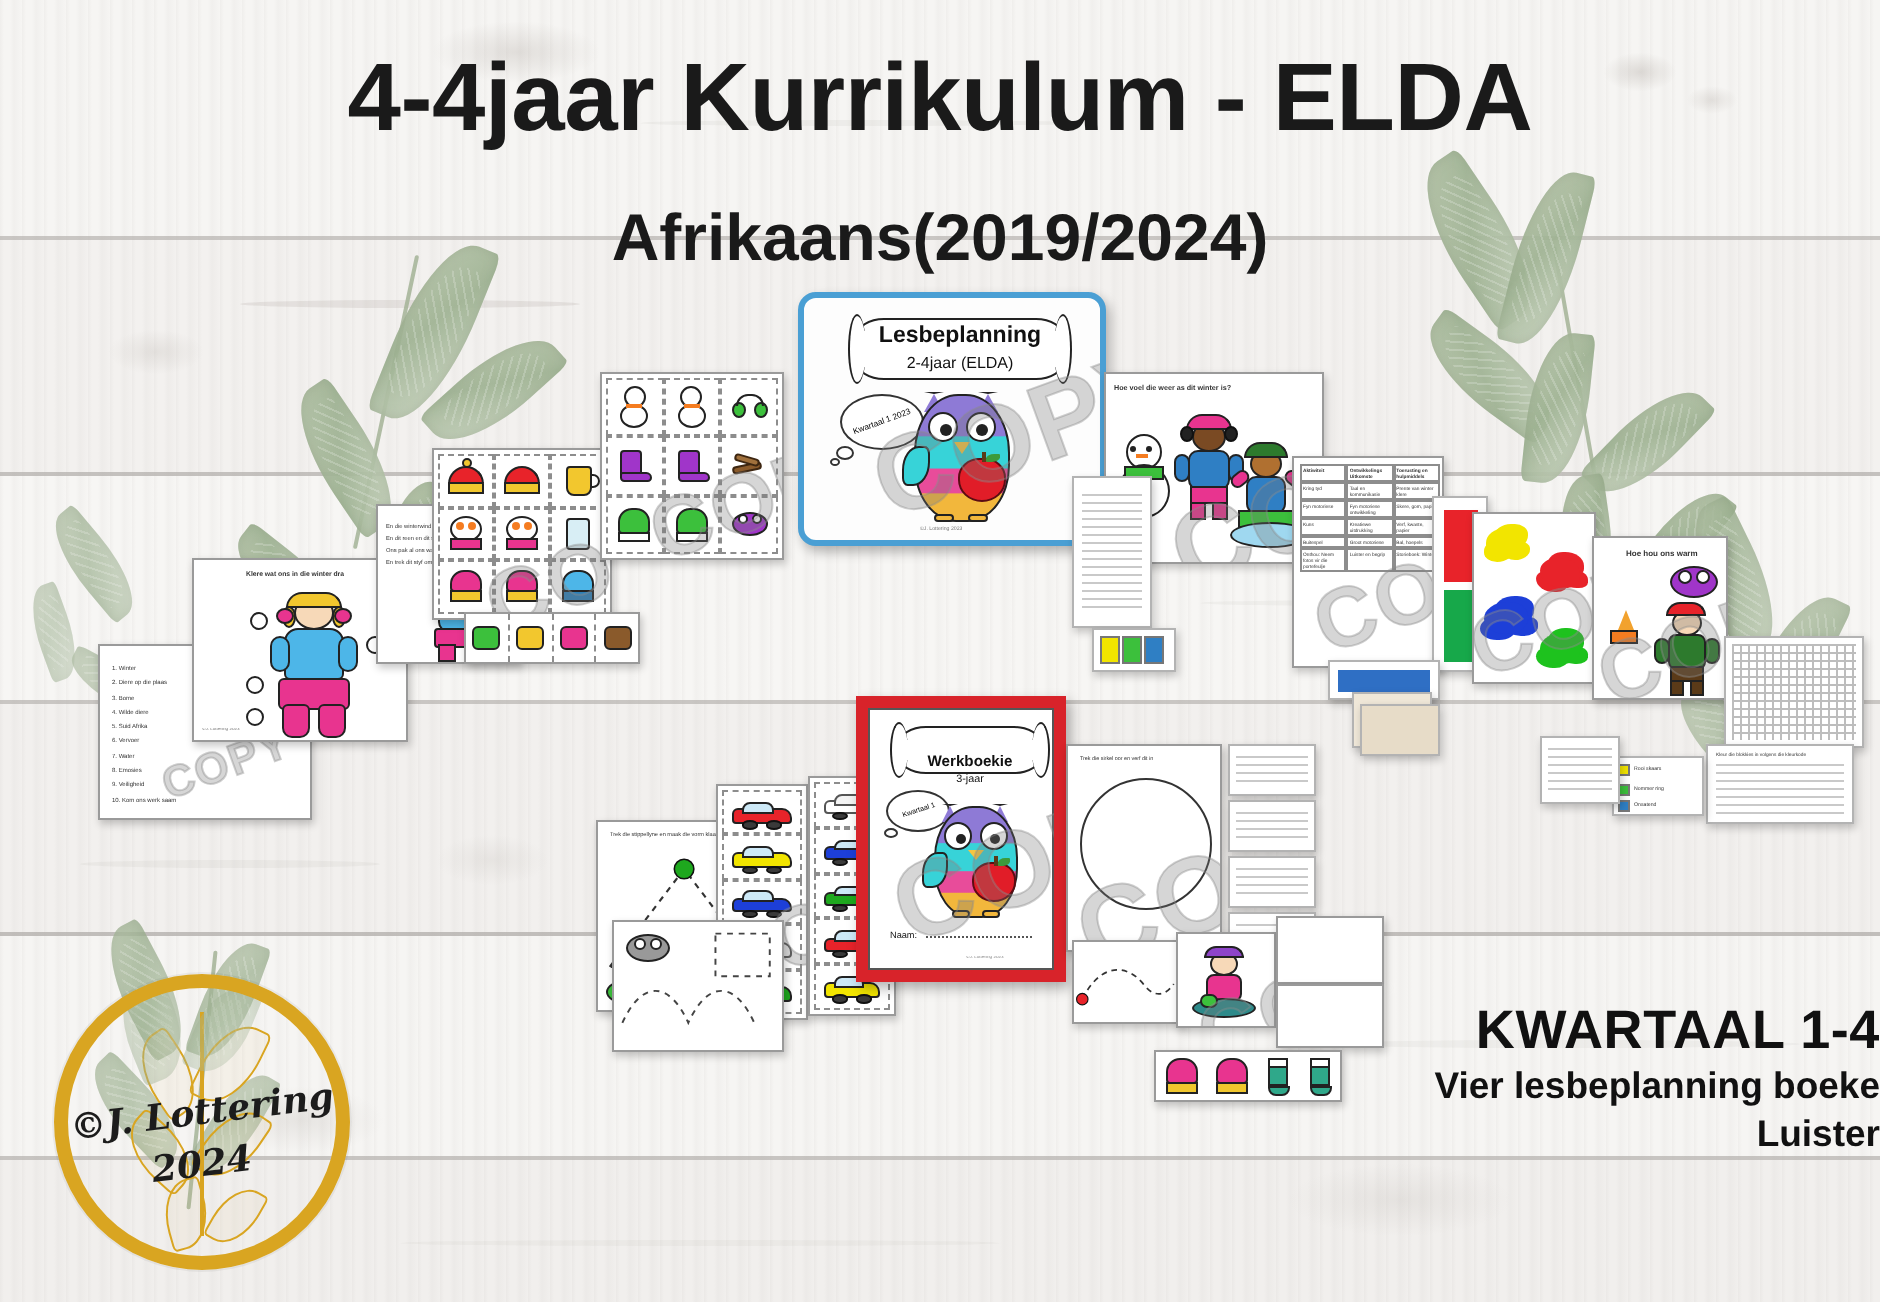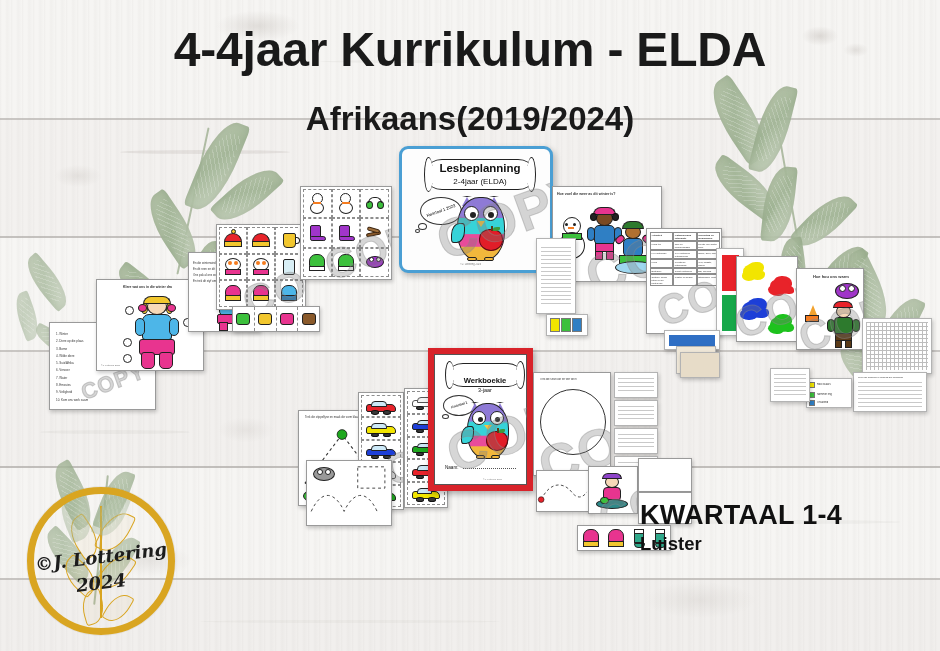--- a/index.html
+++ b/index.html
@@ -219,21 +219,21 @@
     position:absolute; left:0; right:0; top:78px; text-align:center;
     font-family:"DejaVu Serif", serif;
     font-style:italic; font-weight:bold;
     font-size:18px; color:#1c1c1c;
     transform:rotate(-7deg);
   }
 
   
   #brtext {
     position:absolute; left:640px; top:500px; width:300px;
-    text-align:left; color:#111;
+    text-align:right; color:#111;
   }
   #brtext .l1 { font-size:27px; font-weight:bold; letter-spacing:.3px; }
   #brtext .l2 { font-size:18.5px; font-weight:bold; margin-top:1px; }
   #brtext .l3 { font-size:18.5px; font-weight:bold; margin-top:2px; }
   #brtext .l4 { font-size:18.5px; font-weight:bold; margin-top:2px; }
 
   .tablebox { position:absolute; display:grid; }
   .tablebox > div { border:.6px solid #8d8d8d; font-size:2.4px; color:#333; padding:.5px; overflow:hidden; }
   .tablebox > div.hd { font-weight:bold; }
   .redtxt { color:#cc2020; }
@@ -953,14 +953,15 @@
   </div>
 
   <div class="leaf" style="left:28px;top:-6px;width:28px;height:52px;transform:rotate(-22deg);opacity:.45;"></div>
   <div class="leaf" style="left:64px;top:-2px;width:26px;height:46px;transform:rotate(22deg);opacity:.4;"></div>
   <div id="logoname">©J. Lottering</div>
   <div id="logoyear">2024</div>
 </div>
 
 <div id="brtext">
   <div class="l1">KWARTAAL 1-4</div>
+  <div class="l2">Vier lesbeplanning boeke</div>
   <div class="l4">Luister</div>
 </div>
 
 </body></html>

